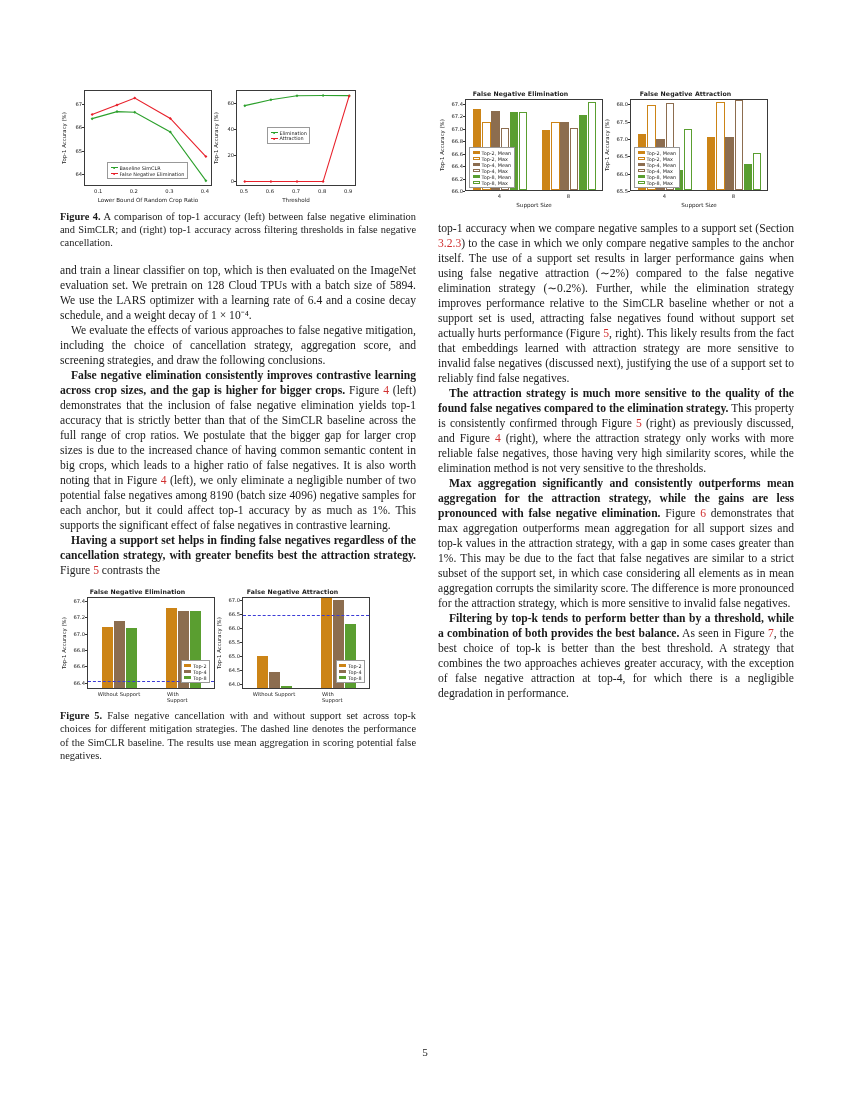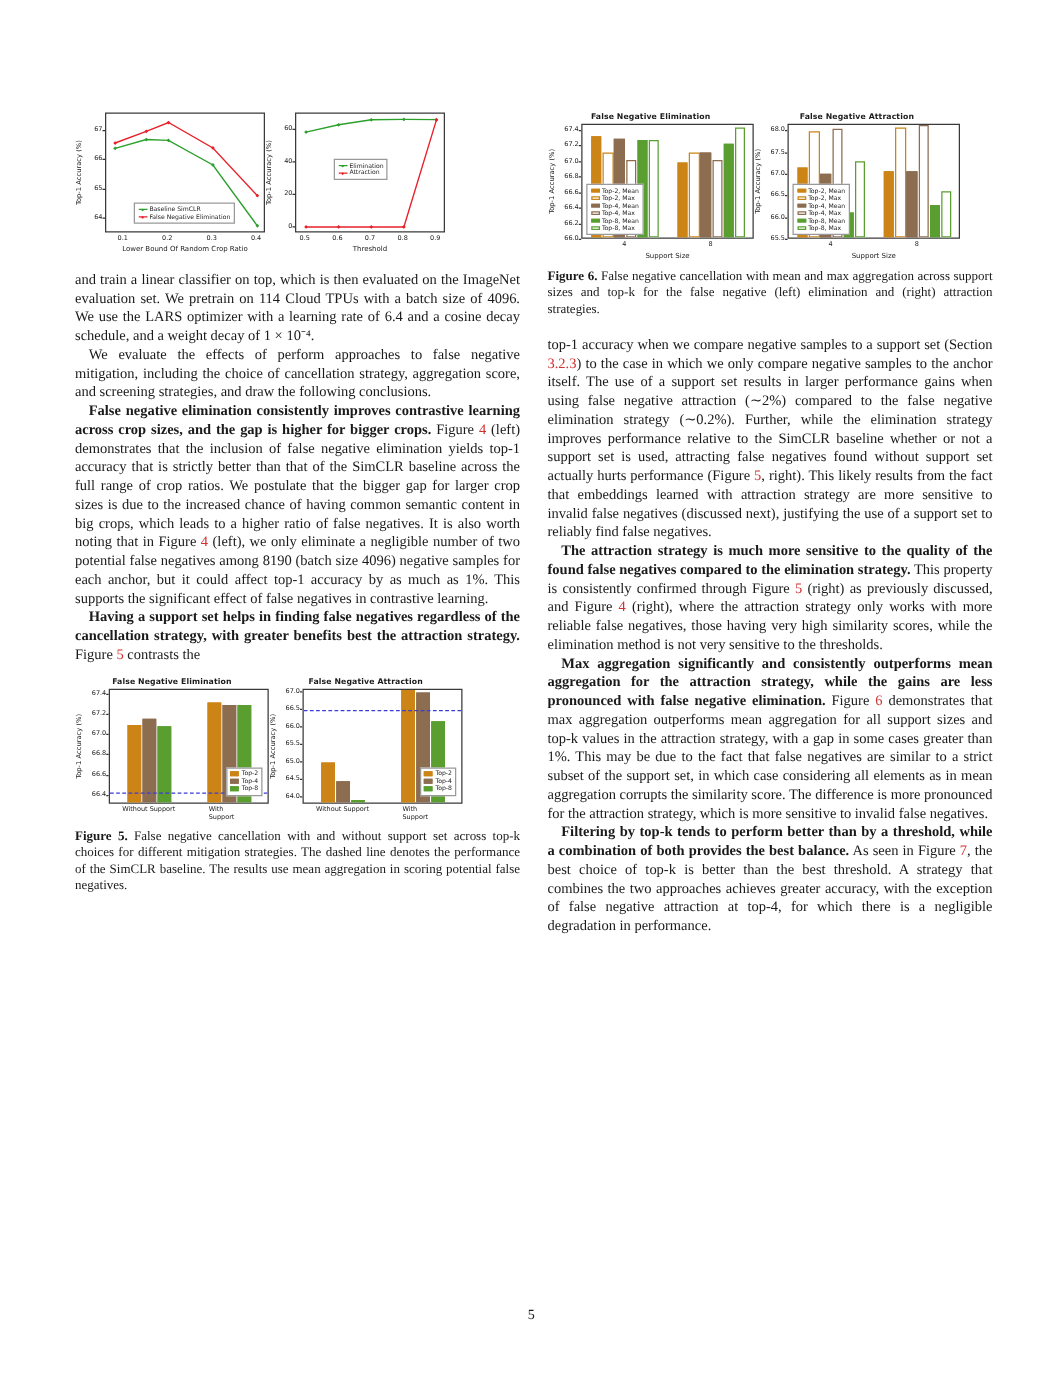--- a/index.html
+++ b/index.html
@@ -254,28 +254,29 @@
               <div class="xaxis" style="margin-left: 24px; width: 120px;">
                 <div class="xtick" style="left: 7.82609px;">0.5</div>
                 <div class="xtick" style="left: 33.913px;">0.6</div>
                 <div class="xtick" style="left: 60px;">0.7</div>
                 <div class="xtick" style="left: 86.087px;">0.8</div>
                 <div class="xtick" style="left: 112.174px;">0.9</div>
               </div>
               <div class="xlabel" style="margin-left: 24px; width: 120px;">Threshold</div>
             </div>
         </div>
+        <p class="caption"><b>Figure 4.</b><span> A comparison of top-1 accuracy (left) between false negative elimination and SimCLR; and (right) top-1 accuracy across filtering thresholds in false negative cancellation.</span></p>
       </div>
 
       <div class="gap-after-fig"></div>
 
-      <p class="body"><span>and train a linear classifier on top, which is then evaluated on the ImageNet evaluation set. We pretrain on 114 Cloud TPUs with a batch size of 4096. We use the LARS optimizer with a learning rate of 6.4 and a cosine decay schedule, and a weight decay of </span><span>1 × 10⁻⁴</span><span>.</span></p>
-
-
-      <p class="body">We evaluate the effects of perform approaches to false negative mitigation, including the choice of cancellation strategy, aggregation score, and screening strategies, and draw the following conclusions.</p>
+      <p class="body"><span>and train a linear classifier on top, which is then evaluated on the ImageNet evaluation set. We pretrain on 128 Cloud TPUs with a batch size of 5894. We use the LARS optimizer with a learning rate of 6.4 and a cosine decay schedule, and a weight decay of </span><span>1 × 10⁻⁴</span><span>.</span></p>
+
+
+      <p class="body">We evaluate the effects of various approaches to false negative mitigation, including the choice of cancellation strategy, aggregation score, and screening strategies, and draw the following conclusions.</p>
 
       <p class="body"><span class="lead">False negative elimination consistently improves contrastive learning across crop sizes, and the gap is higher for bigger crops.</span><span> Figure </span><span class="ref">4</span><span> (left) demonstrates that the inclusion of false negative elimination yields top-1 accuracy that is strictly better than that of the SimCLR baseline across the full range of crop ratios. We postulate that the bigger gap for larger crop sizes is due to the increased chance of having common semantic content in big crops, which leads to a higher ratio of false negatives. It is also worth noting that in Figure </span><span class="ref">4</span><span> (left), we only eliminate a negligible number of two potential false negatives among 8190 (batch size 4096) negative samples for each anchor, but it could affect top-1 accuracy by as much as 1%. This supports the significant effect of false negatives in contrastive learning.</span></p>
 
       <p class="body"><span class="lead">Having a support set helps in finding false negatives regardless of the cancellation strategy, with greater benefits best the attraction strategy.</span><span> Figure </span><span class="ref">5</span><span> contrasts the</span></p>
 
       <div class="para-gap"></div>
 
       <div class="figure">
         <div class="fig-row">
           <div class="chart" id="f5left">
@@ -485,21 +486,20 @@
                   </div>
                 </div>
               </div>
               <div class="xaxis" style="margin-left: 27px; width: 138px;">
                 <div class="xtick" style="left: 34.5px;">4</div>
                 <div class="xtick" style="left: 103.5px;">8</div>
               </div>
               <div class="xlabel" style="margin-left: 27px; width: 138px;">Support Size</div>
             </div>
         </div>
-        <p class="caption"><b>Figure 6.</b><span> False negative cancellation with mean and max aggregation across support sizes and top-k for the false negative (left) elimination and (right) attraction strategies.</span></p>
       </div>
 
       <div class="gap-after-fig"></div>
 
       <p class="body"><span>top-1 accuracy when we compare negative samples to a support set (Section </span><span class="ref">3.2.3</span><span>) to the case in which we only compare negative samples to the anchor itself. The use of a support set results in larger performance gains when using false negative attraction (∼2%) compared to the false negative elimination strategy (∼0.2%). Further, while the elimination strategy improves performance relative to the SimCLR baseline whether or not a support set is used, attracting false negatives found without support set actually hurts performance (Figure </span><span class="ref">5</span><span>, right). This likely results from the fact that embeddings learned with attraction strategy are more sensitive to invalid false negatives (discussed next), justifying the use of a support set to reliably find false negatives.</span></p>
 
       <p class="body"><span class="lead">The attraction strategy is much more sensitive to the quality of the found false negatives compared to the elimination strategy.</span><span> This property is consistently confirmed through Figure </span><span class="ref">5</span><span> (right) as previously discussed, and Figure </span><span class="ref">4</span><span> (right), where the attraction strategy only works with more reliable false negatives, those having very high similarity scores, while the elimination method is not very sensitive to the thresholds.</span></p>
 
       <p class="body"><span class="lead">Max aggregation significantly and consistently outperforms mean aggregation for the attraction strategy, while the gains are less pronounced with false negative elimination.</span><span> Figure </span><span class="ref">6</span><span> demonstrates that max aggregation outperforms mean aggregation for all support sizes and top-k values in the attraction strategy, with a gap in some cases greater than 1%. This may be due to the fact that false negatives are similar to a strict subset of the support set, in which case considering all elements as in mean aggregation corrupts the similarity score. The difference is more pronounced for the attraction strategy, which is more sensitive to invalid false negatives.</span></p>
 

